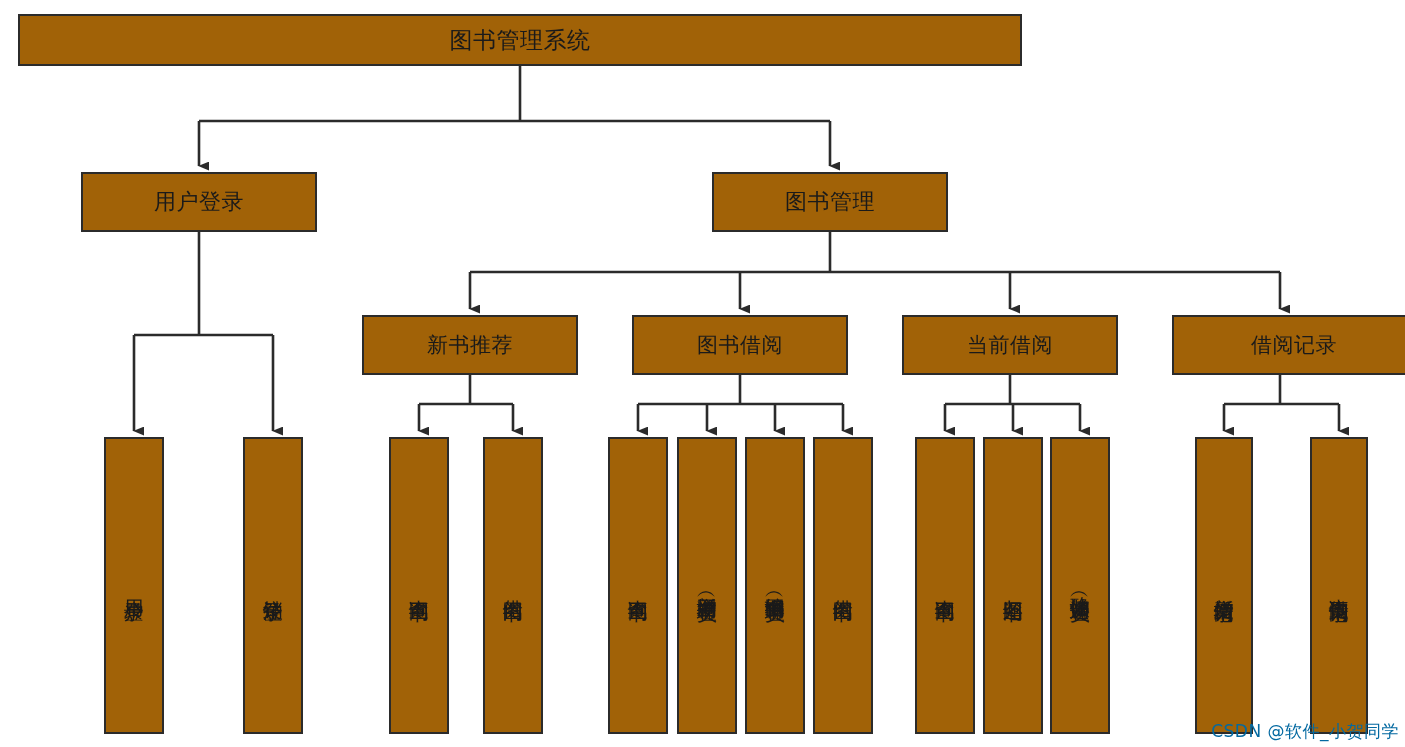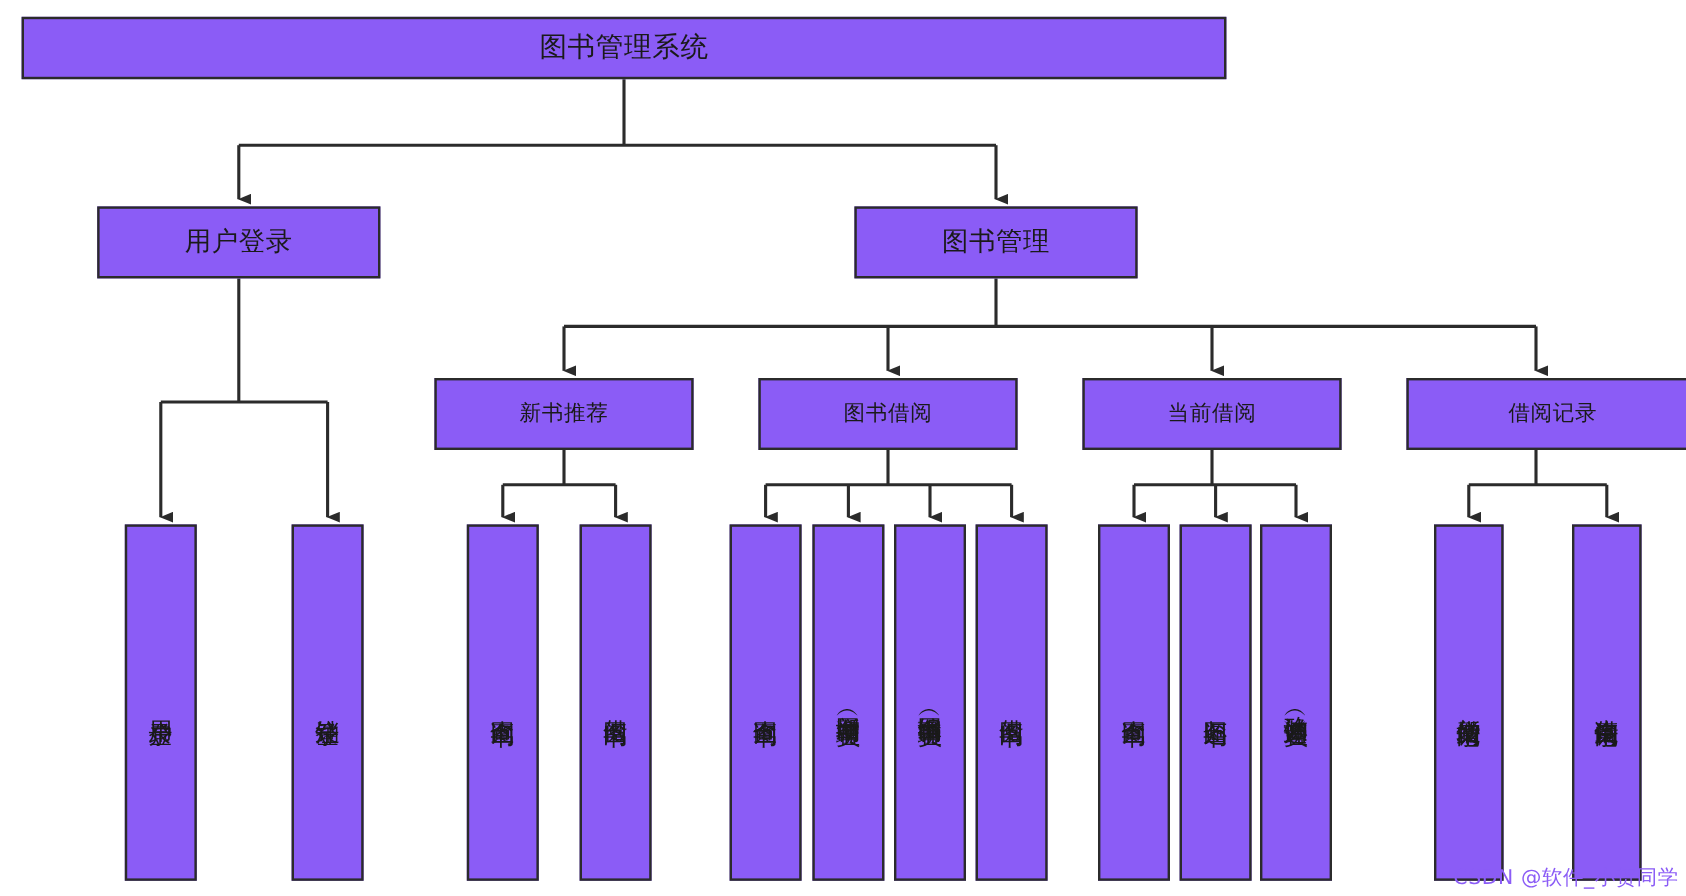--- a/index.html
+++ b/index.html
@@ -18,21 +18,21 @@
   #diagram-svg {
     position: absolute;
     left: 0;
     top: 0;
     width: 1405px;
     height: 747px;
   }
   .node-box {
     position: absolute;
     box-sizing: border-box;
-    background: #8b5cf6;
+    background: #a16207;
     border: 2.5px solid #2b2b2b;
     display: flex;
     align-items: center;
     justify-content: center;
     overflow: hidden;
   }
   .node-label {
     color: #1a1a1a;
     font-size: 22px;
     line-height: 1.05;
@@ -44,27 +44,27 @@
     writing-mode: vertical-rl;
     text-orientation: upright;
     font-size: 20px;
     line-height: 1.22;
     letter-spacing: 1px;
     white-space: normal;
     max-height: 100%;
   }
   .node-box.root .node-label { font-size: 23px; }
   .node-box.level2 .node-label { font-size: 22px; }
-  .node-box.level3 .node-label { font-size: 18px; }
+  .node-box.level3 .node-label { font-size: 21px; }
 
   #watermark {
     position: absolute;
     right: 6px;
     bottom: 4px;
-    color: #8b5cf6;
+    color: #0369a1;
     font-size: 17px;
     letter-spacing: 0.5px;
     white-space: nowrap;
     pointer-events: none;
   }
 </style>
 </head>
 <body>
 
 <div id="canvas">

